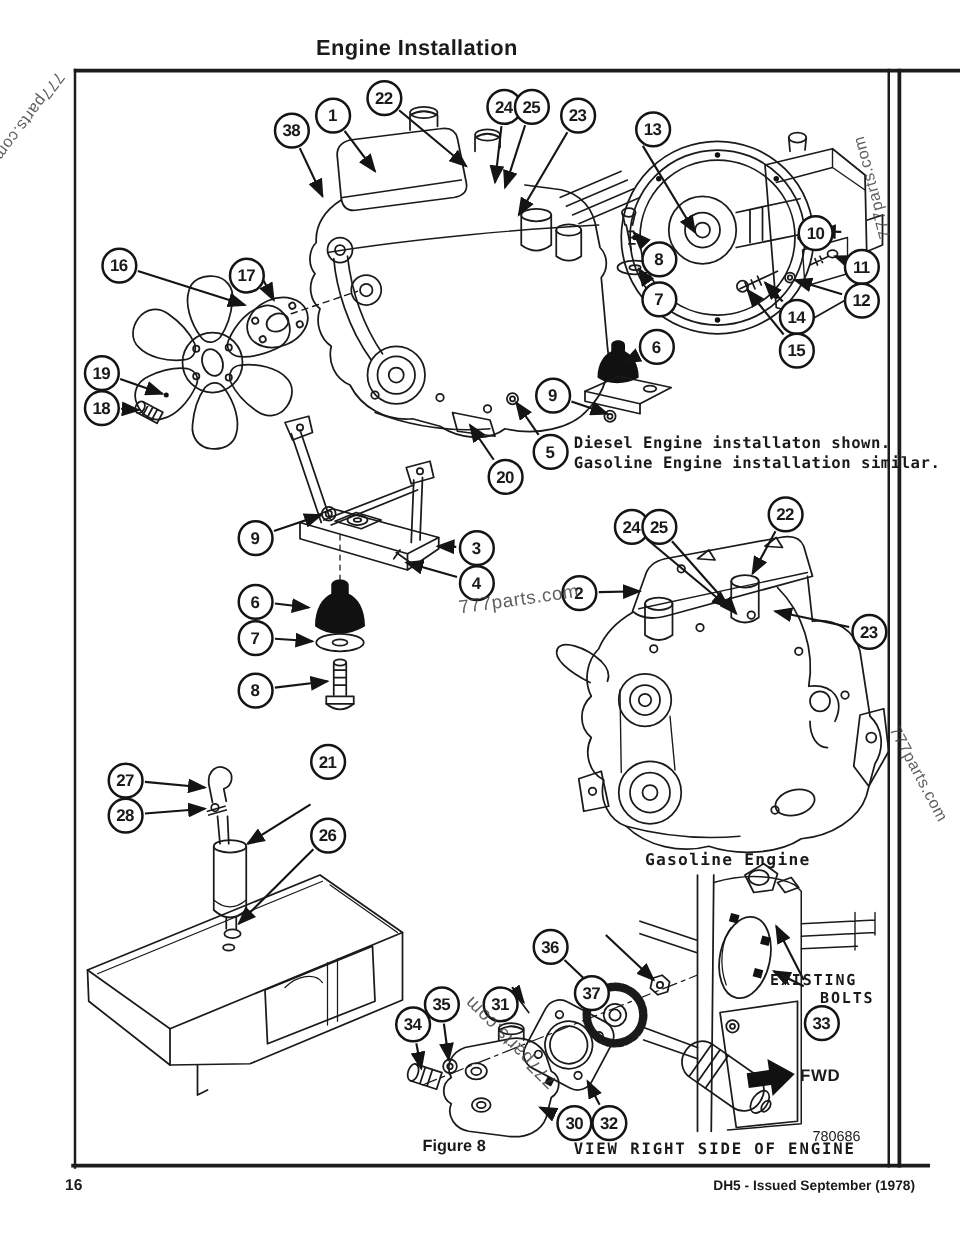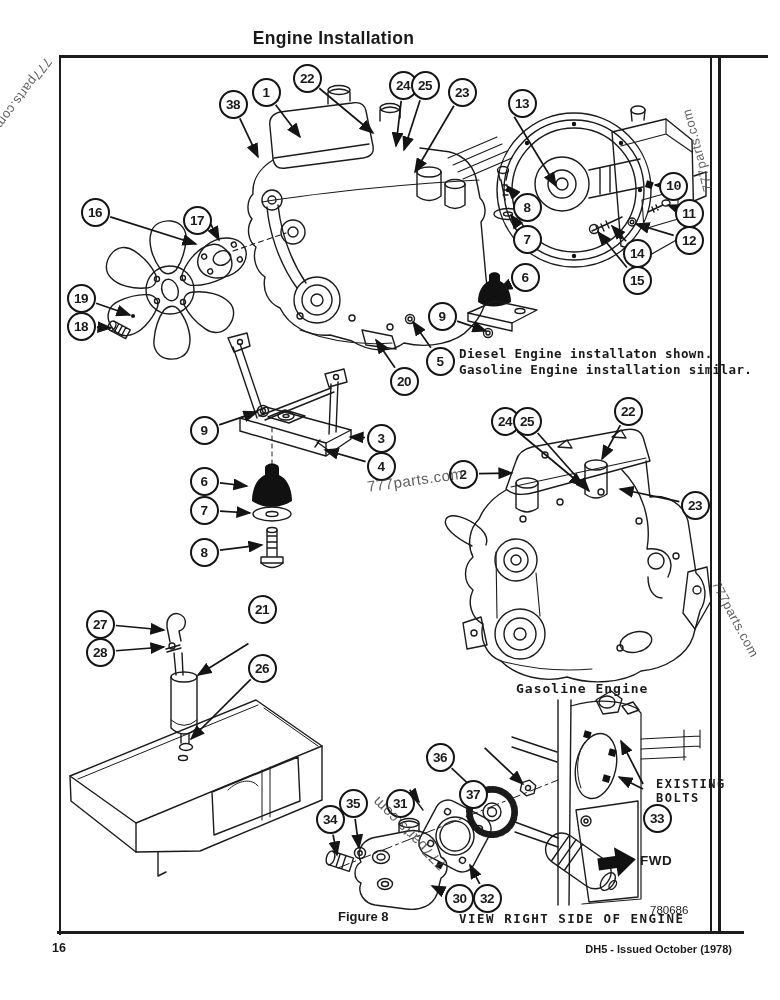--- a/index.html
+++ b/index.html
@@ -11,21 +11,21 @@
   #b-left{left:59px;top:55px;width:1.5px;height:880px}
   #b-right1{left:710px;top:55px;width:1.5px;height:879px}
   #b-right2{left:718px;top:55px;width:2.5px;height:879px}
   #b-bottom{left:57px;top:931px;width:687px;height:3px}
   .lbl{position:absolute;white-space:pre;z-index:2}
   .mono{font-family:"DejaVu Sans Mono","Liberation Mono",monospace;font-weight:700}
   #title{left:0;top:28px;width:667px;text-align:center;font-size:17.5px;font-weight:600;letter-spacing:.3px}
   #note1{left:459px;top:346px;font-size:12.5px;letter-spacing:.4px}
   #note2{left:459px;top:362px;font-size:12.5px;letter-spacing:.4px}
   #gaslabel{left:516px;top:681px;font-size:13px;letter-spacing:1px}
-  #exist1{left:656px;top:777px;font-size:12px;letter-spacing:1.5px}
+  #exist1{left:616px;top:777px;font-size:12px;letter-spacing:1.5px}
   #exist2{left:656px;top:791px;font-size:12px;letter-spacing:1.5px}
   #fwd{left:640px;top:853px;font-size:13.5px;font-weight:700;letter-spacing:.5px}
   #figlabel{left:338px;top:909px;font-size:13px;font-weight:700}
   #viewcap{left:459px;top:911px;font-size:12.5px;letter-spacing:1.5px}
   #docnum{left:650px;top:904px;font-size:11.5px}
   #pagenum{left:52px;top:941px;font-size:12.5px;font-weight:700}
   #footright{left:500px;top:943px;width:232px;text-align:right;font-size:11px;font-weight:700}
   #art{position:absolute;left:0;top:0;z-index:1}
   .ln{fill:none;stroke:#1a1a1a;stroke-width:1.4;stroke-linecap:round;stroke-linejoin:round}
   .ink{fill:#111;stroke:none}
@@ -359,31 +359,31 @@
   <div class="lbl mono" id="note1">Diesel Engine installaton shown.</div>
   <div class="lbl mono" id="note2">Gasoline Engine installation similar.</div>
   <div class="lbl mono" id="gaslabel">Gasoline Engine</div>
   <div class="lbl mono" id="exist1">EXISTING</div>
   <div class="lbl mono" id="exist2">BOLTS</div>
   <div class="lbl" id="fwd">FWD</div>
   <div class="lbl" id="figlabel">Figure 8</div>
   <div class="lbl mono" id="viewcap">VIEW RIGHT SIDE OF ENGINE</div>
   <div class="lbl" id="docnum">780686</div>
   <div class="lbl" id="pagenum">16</div>
-  <div class="lbl" id="footright">DH5 - Issued October (1978)</div>
+  <div class="lbl" id="footright">DH5 - Issued September (1978)</div>
 
   <div id="callout-layer">
       <div class="callout" style="left: 218.5px; top: 89.5px;">38</div>
       <div class="callout" style="left: 251.5px; top: 77.5px;">1</div>
       <div class="callout" style="left: 292.5px; top: 63.5px;">22</div>
       <div class="callout" style="left: 388.5px; top: 70.5px;">24</div>
       <div class="callout" style="left: 410.5px; top: 70.5px;">25</div>
       <div class="callout" style="left: 447.5px; top: 77.5px;">23</div>
       <div class="callout" style="left: 491.5px; top: 88.5px; margin-left: 16px;">13</div>
-      <div class="callout" style="left: 659px; top: 171.5px; font-family: Liberation Mono, monospace;">10</div>
+      <div class="callout" style="left: 638px; top: 171.5px;">10</div>
       <div class="callout" style="left: 674.5px; top: 198.5px;">11</div>
       <div class="callout" style="left: 674.5px; top: 225.5px;">12</div>
       <div class="callout" style="left: 622.5px; top: 238.5px;">14</div>
       <div class="callout" style="left: 622.5px; top: 265.5px;">15</div>
       <div class="callout" style="left: 512.5px; top: 192.5px;">8</div>
       <div class="callout" style="left: 512.5px; top: 224.5px;">7</div>
       <div class="callout" style="left: 510.5px; top: 262.5px;">6</div>
       <div class="callout" style="left: 427.5px; top: 301.5px;">9</div>
       <div class="callout" style="left: 425.5px; top: 346.5px;">5</div>
       <div class="callout" style="left: 389.5px; top: 366.5px;">20</div>

